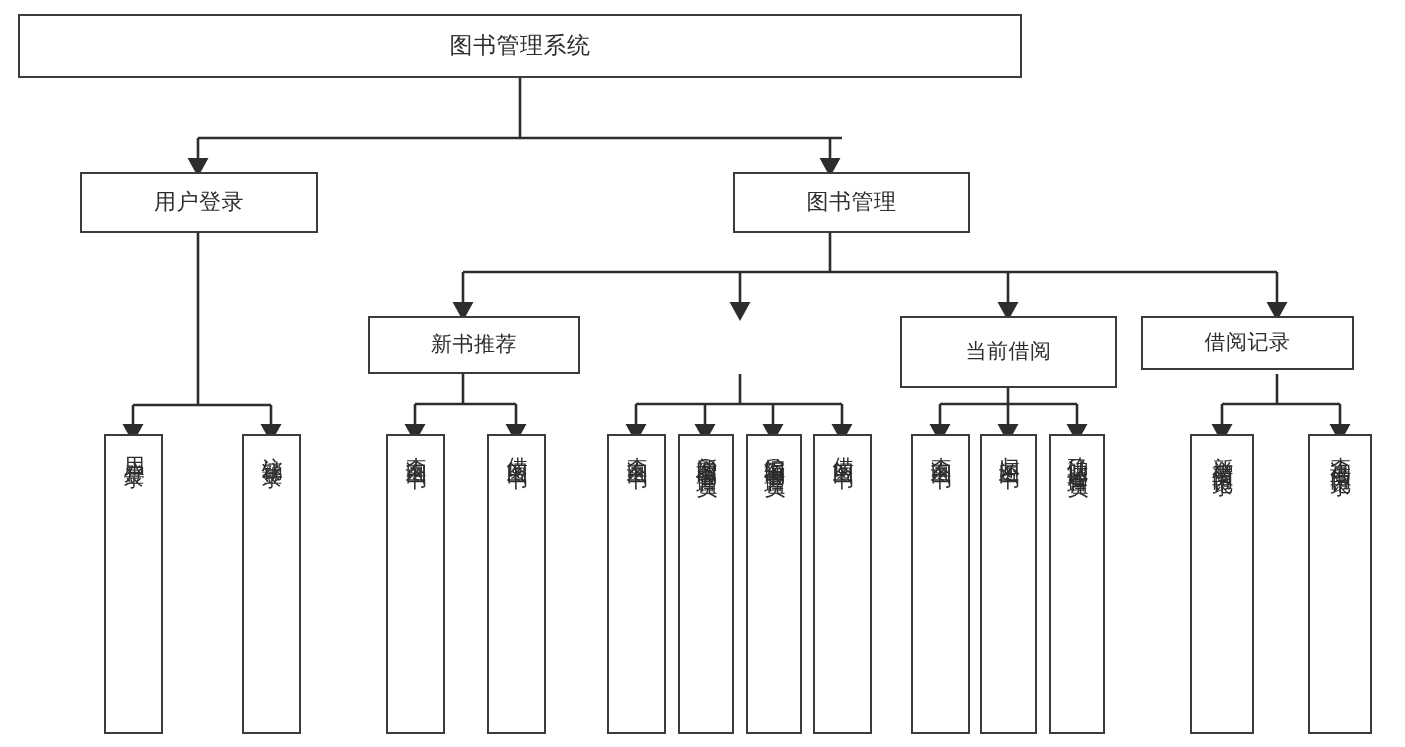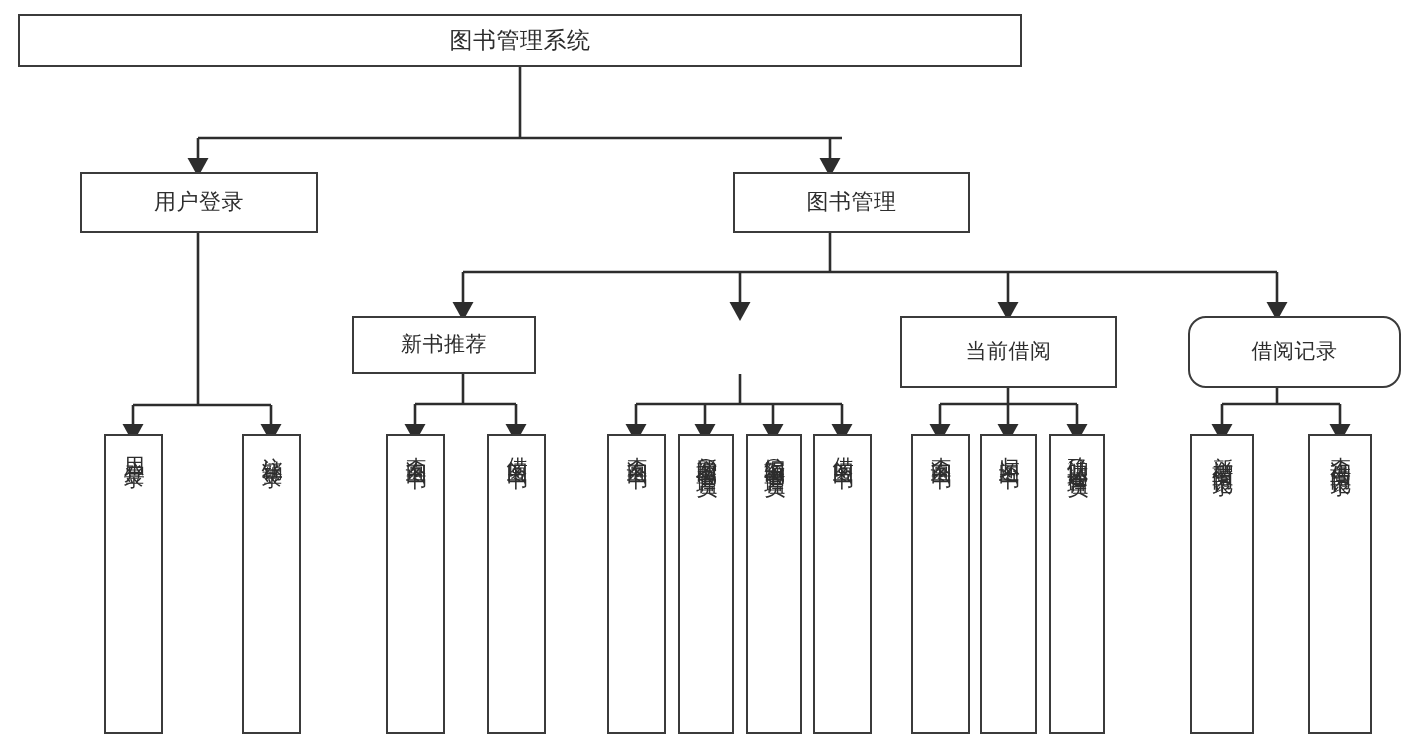--- a/index.html
+++ b/index.html
@@ -121,38 +121,38 @@
       <path d="M1008,404 L1008,432" marker-end="url(#arrowhead)"></path>
       <path d="M1077,404 L1077,432" marker-end="url(#arrowhead)"></path>
 
       <path d="M1277,374 L1277,404"></path>
       <path d="M1222,404 L1340,404"></path>
       <path d="M1222,404 L1222,432" marker-end="url(#arrowhead)"></path>
       <path d="M1340,404 L1340,432" marker-end="url(#arrowhead)"></path>
     </g>
   </svg>
 
-  <div class="node node-root" style="left:18px; top:14px; width:1004px; height:53px;">
+  <div class="node node-root" style="left:18px; top:14px; width:1004px; height:64px;">
     <span class="node-label">图书管理系统</span>
   </div>
 
   <div class="node node-l2" style="left:80px; top:172px; width:238px; height:61px;">
     <span class="node-label">用户登录</span>
   </div>
   <div class="node node-l2" style="left:733px; top:172px; width:237px; height:61px;">
     <span class="node-label">图书管理</span>
   </div>
 
-  <div class="node node-l3" style="left:352px; top:316px; width:184px; height:58px;">
+  <div class="node node-l3" style="left:368px; top:316px; width:212px; height:58px;">
     <span class="node-label">新书推荐</span>
   </div>
   <div class="node node-l3" style="left:900px; top:316px; width:217px; height:72px;">
     <span class="node-label">当前借阅</span>
   </div>
-  <div class="node node-l3" style="left:1188px; top:316px; width:213px; height:72px;border-radius:18px;">
+  <div class="node node-l3" style="left:1141px; top:316px; width:213px; height:54px;">
     <span class="node-label">借阅记录</span>
   </div>
 
   <div class="node node-leaf" style="left:104px; top:434px; width:59px; height:300px;">
     <span class="node-label">用户登录</span>
   </div>
   <div class="node node-leaf" style="left:242px; top:434px; width:59px; height:300px;">
     <span class="node-label">注销登录</span>
   </div>
 

